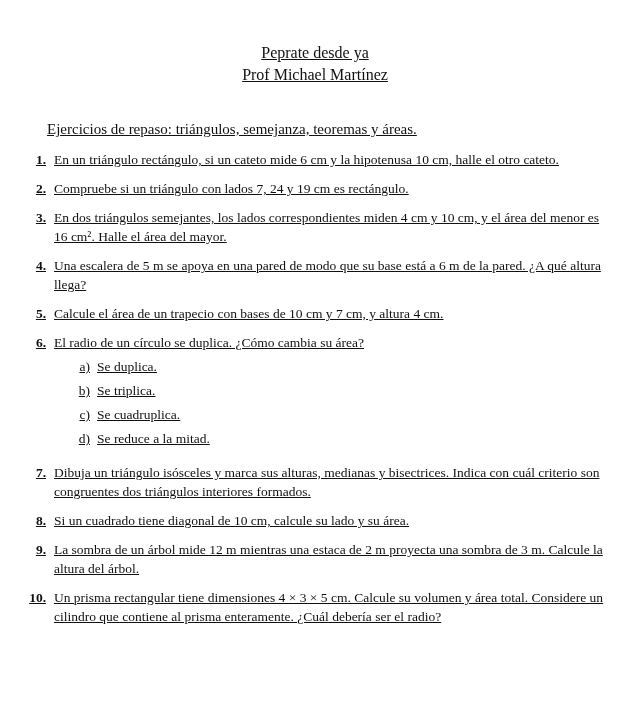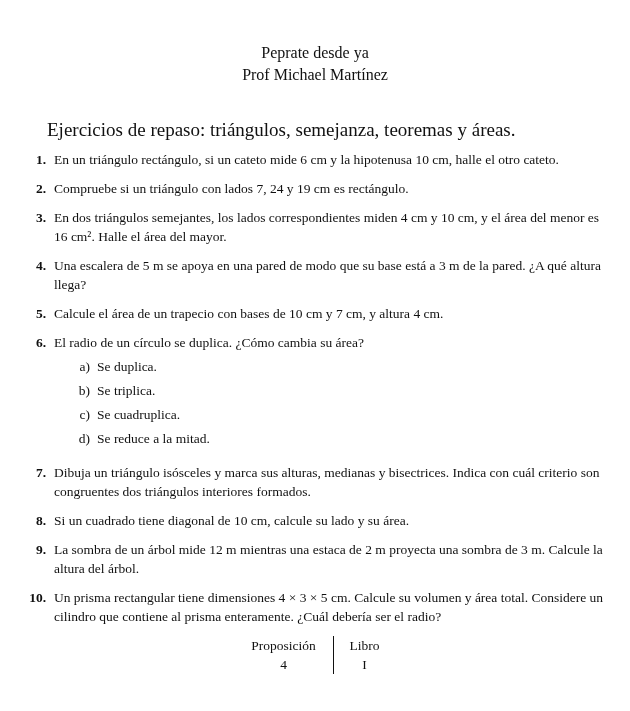--- a/index.html
+++ b/index.html
@@ -10,33 +10,34 @@
   body {
     width: 630px;
     height: 711px;
     overflow: hidden;
     font-family: "Liberation Serif", "DejaVu Serif", serif;
     color: #111111;
   }
   .page {
     padding: 42px 20px 0 20px;
     box-sizing: border-box;
+    text-decoration: underline;
   }
   .title-block {
     text-align: center;
     margin-bottom: 34px;
   }
   .doc-title, .doc-author {
     font-size: 16px;
     font-weight: 400;
     line-height: 22px;
     margin: 0;
   }
   .intro {
-    font-size: 19px;
+    font-size: 15px;
     line-height: 19px;
     margin: 0 0 11px 0;
     padding-left: 27px;
   }
   .exercise-list {
     margin: 0;
     padding: 0;
   }
   .exercise {
     display: flex;
@@ -117,21 +118,21 @@
       <span class="body">Compruebe si un triángulo con lados 7, 24 y 19 cm es rectángulo.</span>
     </div>
 
     <div class="exercise">
       <span class="num">3.</span>
       <span class="body">En dos triángulos semejantes, los lados correspondientes miden 4 cm y 10 cm, y el área del menor es 16 cm². Halle el área del mayor.</span>
     </div>
 
     <div class="exercise">
       <span class="num">4.</span>
-      <span class="body">Una escalera de 5 m se apoya en una pared de modo que su base está a 3 m de la pared. ¿A qué altura llega?</span>
+      <span class="body">Una escalera de 5 m se apoya en una pared de modo que su base está a 6 m de la pared. ¿A qué altura llega?</span>
     </div>
 
     <div class="exercise">
       <span class="num">5.</span>
       <span class="body">Calcule el área de un trapecio con bases de 10 cm y 7 cm, y altura 4 cm.</span>
     </div>
 
     <div class="exercise">
       <span class="num">6.</span>
       <span class="body">
@@ -173,26 +174,14 @@
     </div>
 
     <div class="exercise">
       <span class="num">10.</span>
       <span class="body">Un prisma rectangular tiene dimensiones 4 × 3 × 5 cm. Calcule su volumen y área total. Considere un cilindro que contiene al prisma enteramente. ¿Cuál debería ser el radio?</span>
     </div>
 
 
   </div>
 
-  <div class="table-wrap">
-    <div class="prop-table">
-      <div class="prop-row">
-        <span class="prop-cell c1">Proposición</span>
-        <span class="prop-cell c2">Libro</span>
-      </div>
-      <div class="prop-row">
-        <span class="prop-cell c1">4</span>
-        <span class="prop-cell c2">I</span>
-      </div>
-    </div>
-  </div>
 
 </div>
 
 </body></html>

